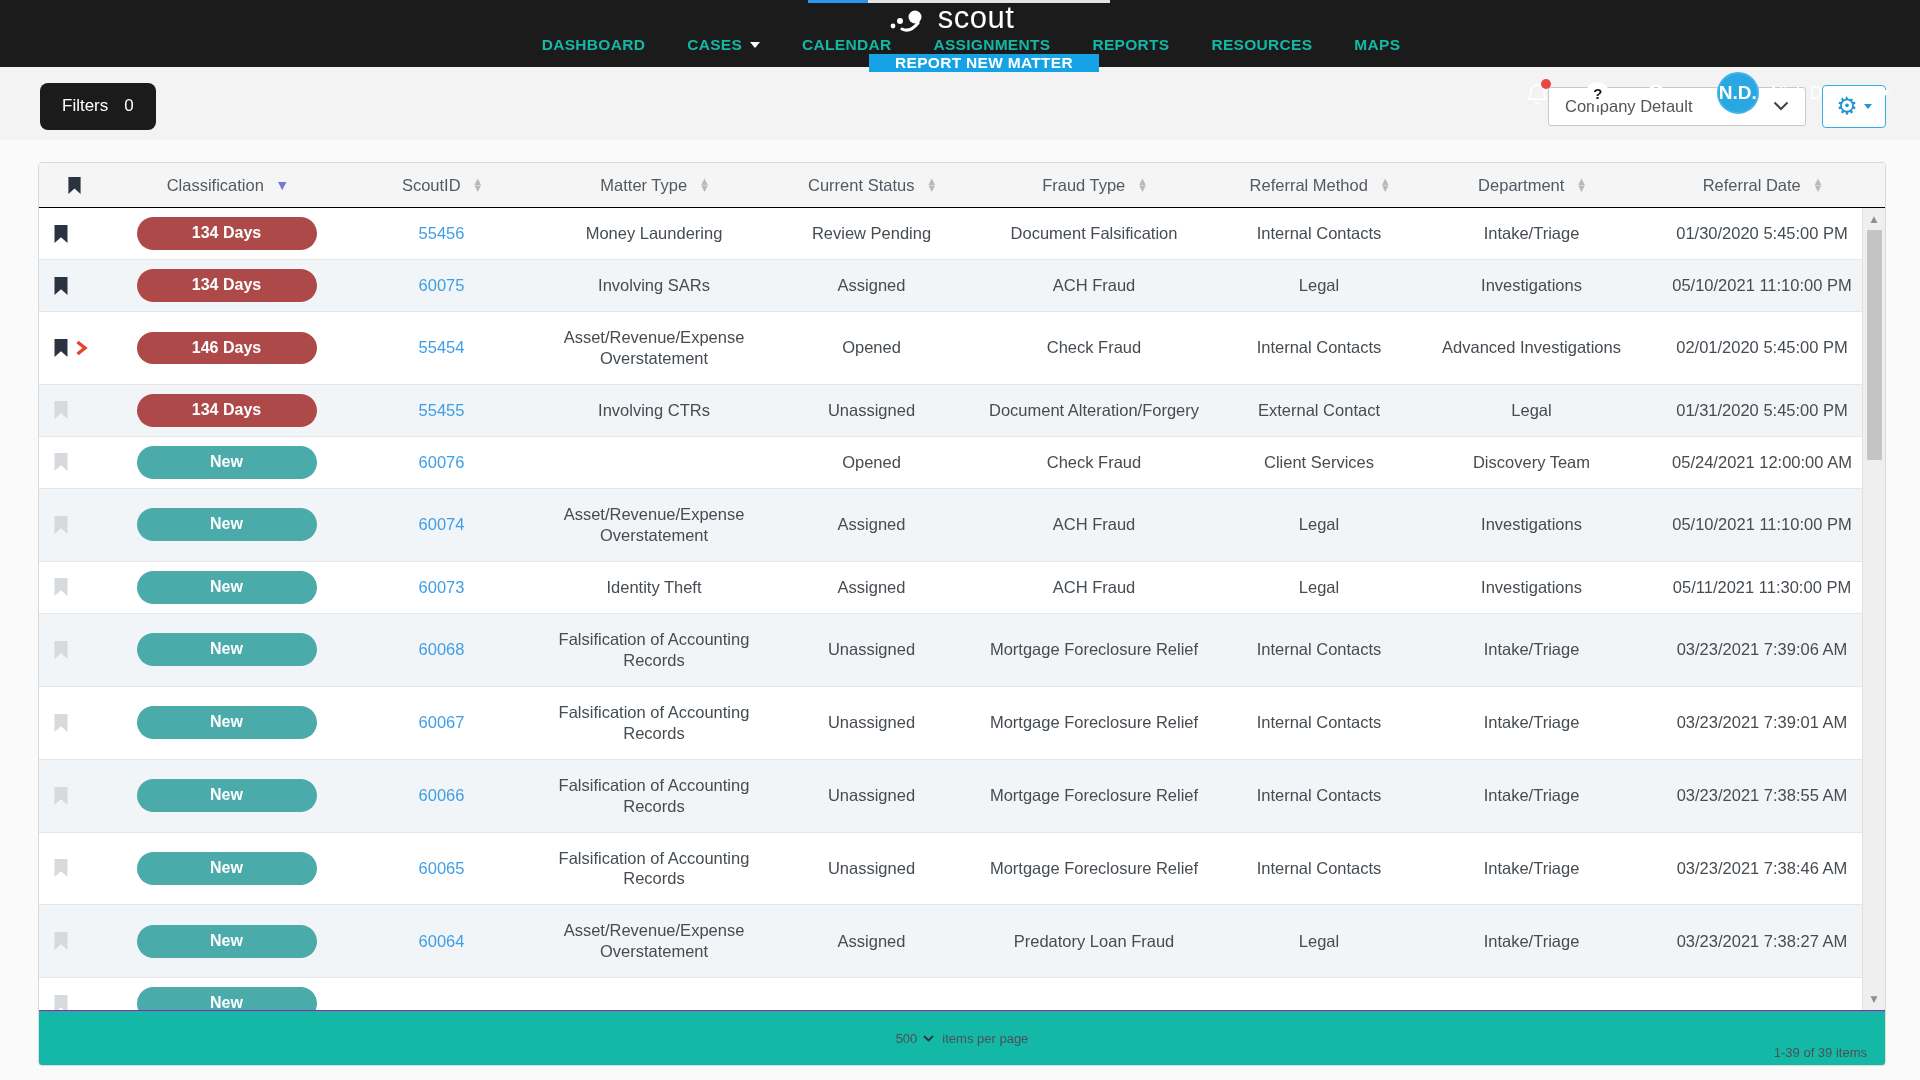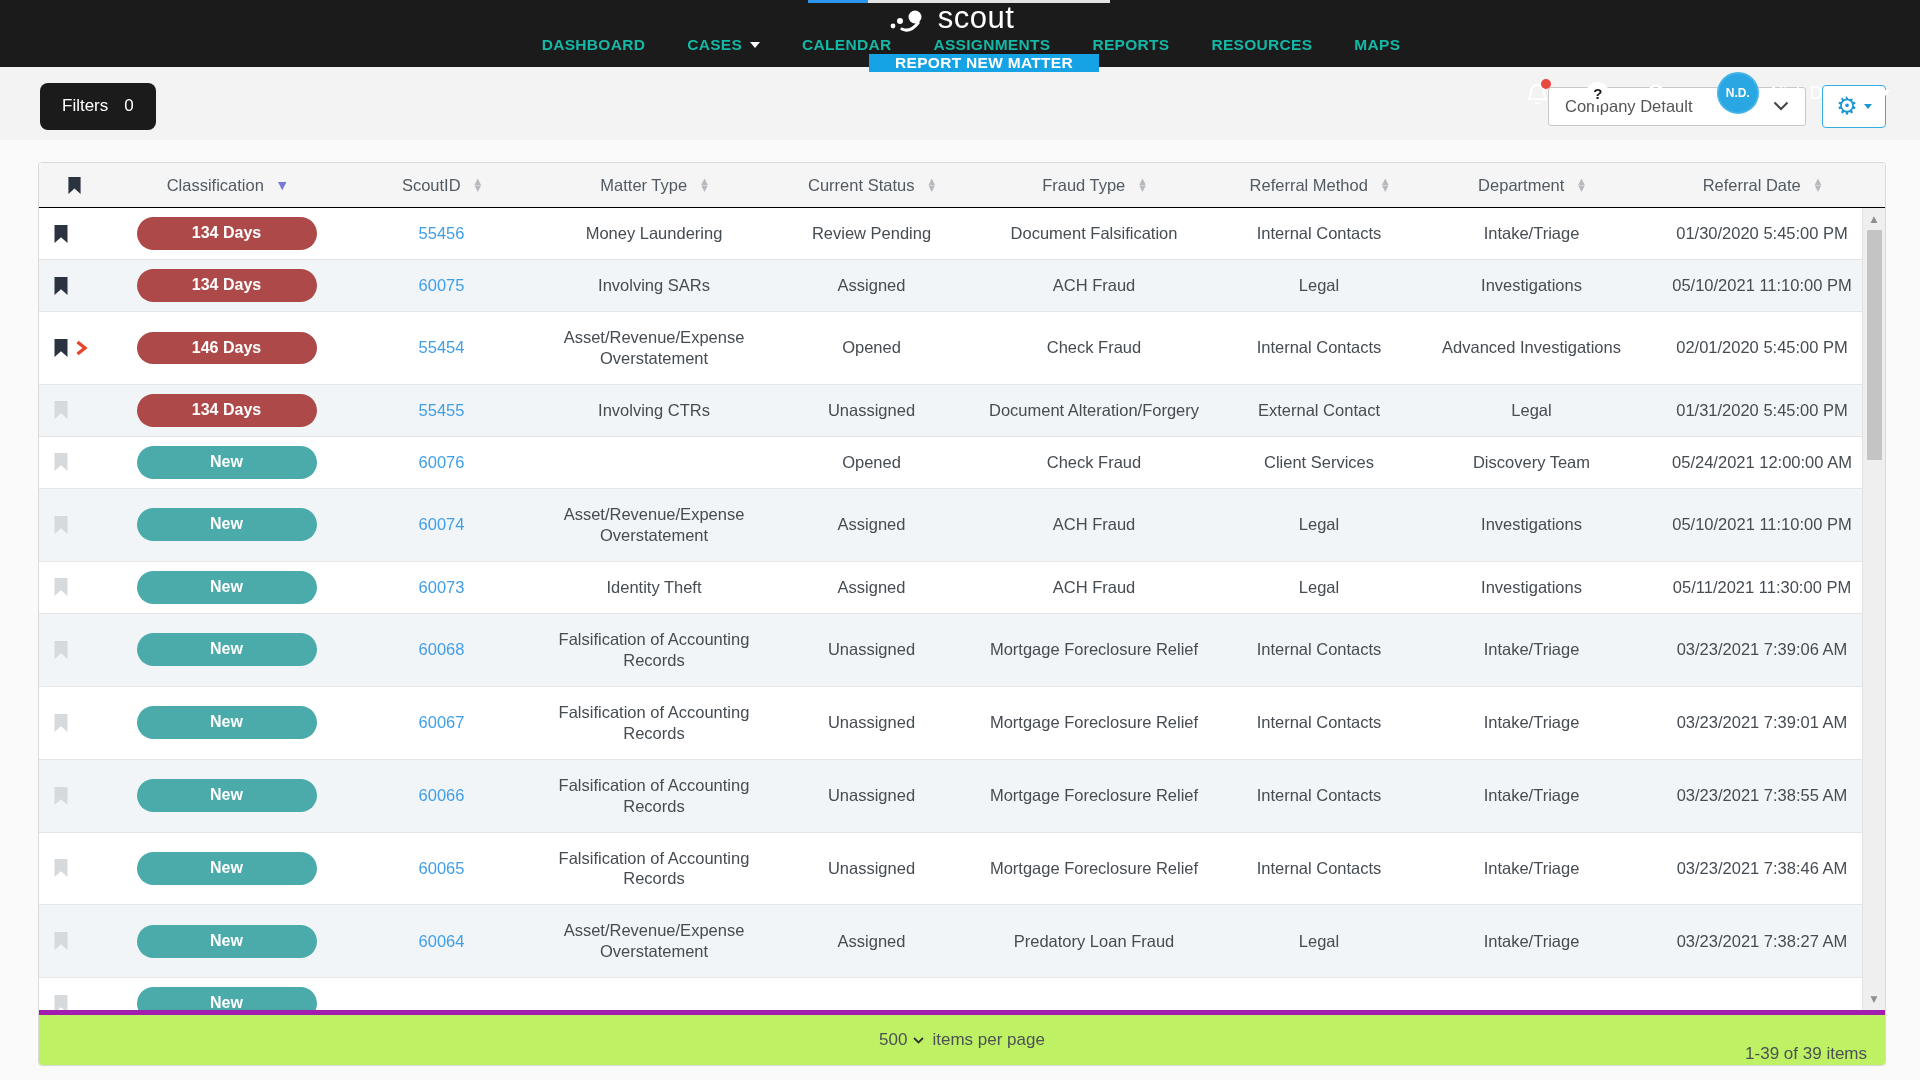--- a/index.html
+++ b/index.html
@@ -27,21 +27,21 @@
                 font-family:"Liberation Sans",sans-serif; cursor:pointer; }
   .nav-right { margin-left:auto; display:flex; align-items:center; gap:30px; }
   .icon-btn { position:relative; width:30px; height:30px; display:flex; align-items:center;
               justify-content:center; cursor:pointer; }
   .bell-dot { position:absolute; top:1px; right:2px; width:10px; height:10px; border-radius:50%;
               background:#e8483f; }
   .help-circle { width:23px; height:23px; border-radius:50%; background:#fff; color:#1b1b1b;
                  font-size:15px; font-weight:700; display:flex; align-items:center; justify-content:center; }
   .user-chip { display:flex; align-items:center; gap:12px; margin-left:14px; cursor:pointer; }
   .avatar { width:42px; height:42px; border-radius:50%; background:#29a7e3; border:2px solid #45b3e8;
-            color:#fff; font-size:12px; font-weight:700; display:flex; align-items:center;
+            color:#fff; font-size:19px; font-weight:700; display:flex; align-items:center;
             justify-content:center; }
   .user-name { color:#fff; font-size:17.5px; font-weight:500; }
   .user-chip .caret-down { border-top-color:#fff; }
 
   
   .filter-bar { height:73px; background:#f3f3f3; display:flex; align-items:center;
                 padding:5px 34px 0 40px; }
   .filters-btn { background:#1b1b1b; color:#fff; border:none; border-radius:8px; height:47px;
                  padding:0 22px; font-size:17px; display:flex; align-items:center; gap:16px;
                  font-family:"Liberation Sans",sans-serif; cursor:pointer; }
@@ -86,22 +86,22 @@
 
   
   .vscroll { position:absolute; top:0; right:0; width:23px; height:100%; background:#efefef;
              border-left:1px solid #e2e2e2; display:flex; flex-direction:column; align-items:center; }
   .vs-arrow { height:22px; width:100%; display:flex; align-items:center; justify-content:center;
               color:#8d9093; font-size:9px; font-family:"DejaVu Sans",sans-serif; cursor:pointer; }
   .vs-thumb { width:15px; height:230px; background:#c4c4c4; border-radius:1px; cursor:pointer; }
   .vs-space { flex:1; }
 
   
-  .pager { height:55px; background:#bef264; border-top:5px solid #a21caf; position:relative;
-           display:flex; align-items:center; justify-content:center; font-size:17px; color:#4c5156; }
+  .pager { height:55px; background:#14b8a6; border-top:1px solid #a21caf; position:relative;
+           display:flex; align-items:center; justify-content:center; font-size:13px; color:#4c5156; }
   .pager-center { display:flex; align-items:center; gap:8px; }
   .page-size { display:flex; align-items:center; gap:6px; cursor:pointer; }
   .pager-range { position:absolute; right:18px; top:14px; height:100%; display:flex; align-items:center; }
 </style>
 </head>
 <body>
 
 <div class="top-strip">
   <span class="seg-blue"></span>
   <span class="seg-gray"></span>

